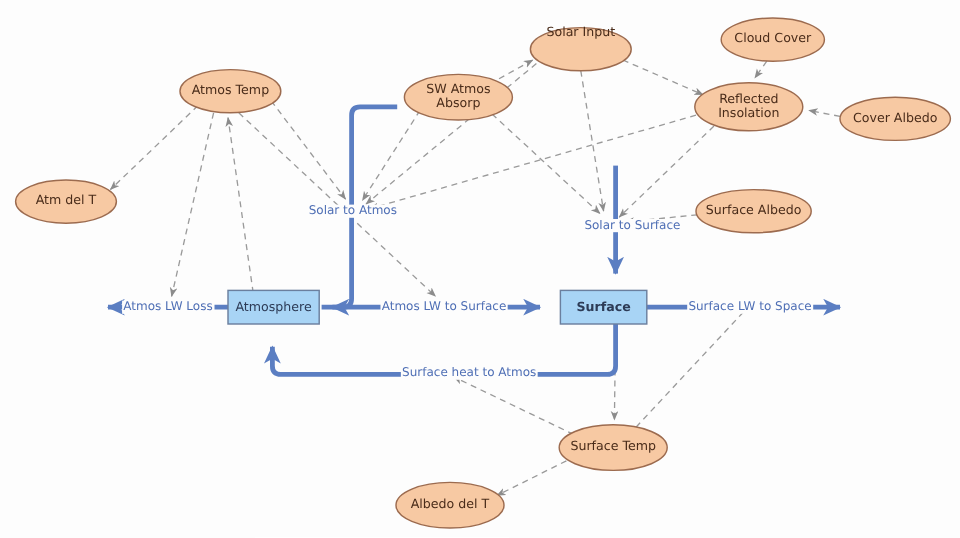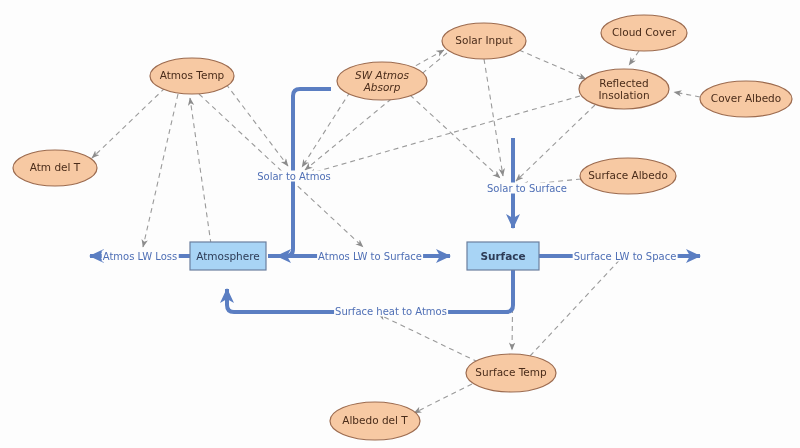--- a/index.html
+++ b/index.html
@@ -152,22 +152,22 @@
     <g fill="#a8d4f5" stroke="#6b7f9e" stroke-width="1.2">
       <rect x="190" y="242" width="76" height="28"></rect>
       <rect x="467" y="242" width="72" height="28"></rect>
     </g>
   </svg>
 
   <div>
 
     <div class="aux-label" style="left:192px; top:76px;">Atmos Temp</div>
     <div class="aux-label" style="left:55px; top:168px;">Atm del T</div>
-    <div class="aux-label" style="left:382px; top:81px;font-style:italic;">SW Atmos<br>Absorp</div>
-    <div class="aux-label" style="left:484px; top:41px;">Solar Input</div>
+    <div class="aux-label" style="left:382px; top:81px;">SW Atmos<br>Absorp</div>
+    <div class="aux-label" style="left:484px; top:28px;">Solar Input</div>
     <div class="aux-label" style="left:644px; top:33px;">Cloud Cover</div>
     <div class="aux-label" style="left:624px; top:89px;">Reflected<br>Insolation</div>
     <div class="aux-label" style="left:746px; top:99px;">Cover Albedo</div>
     <div class="aux-label" style="left:628px; top:176px;">Surface Albedo</div>
     <div class="aux-label" style="left:511px; top:373px;">Surface Temp</div>
     <div class="aux-label" style="left:375px; top:421px;">Albedo del T</div>
 
     <div class="stock-label" style="left:228px; top:256px;">Atmosphere</div>
     <div class="stock-label" style="left:503px; top:256px;font-weight:bold;">Surface</div>
 

